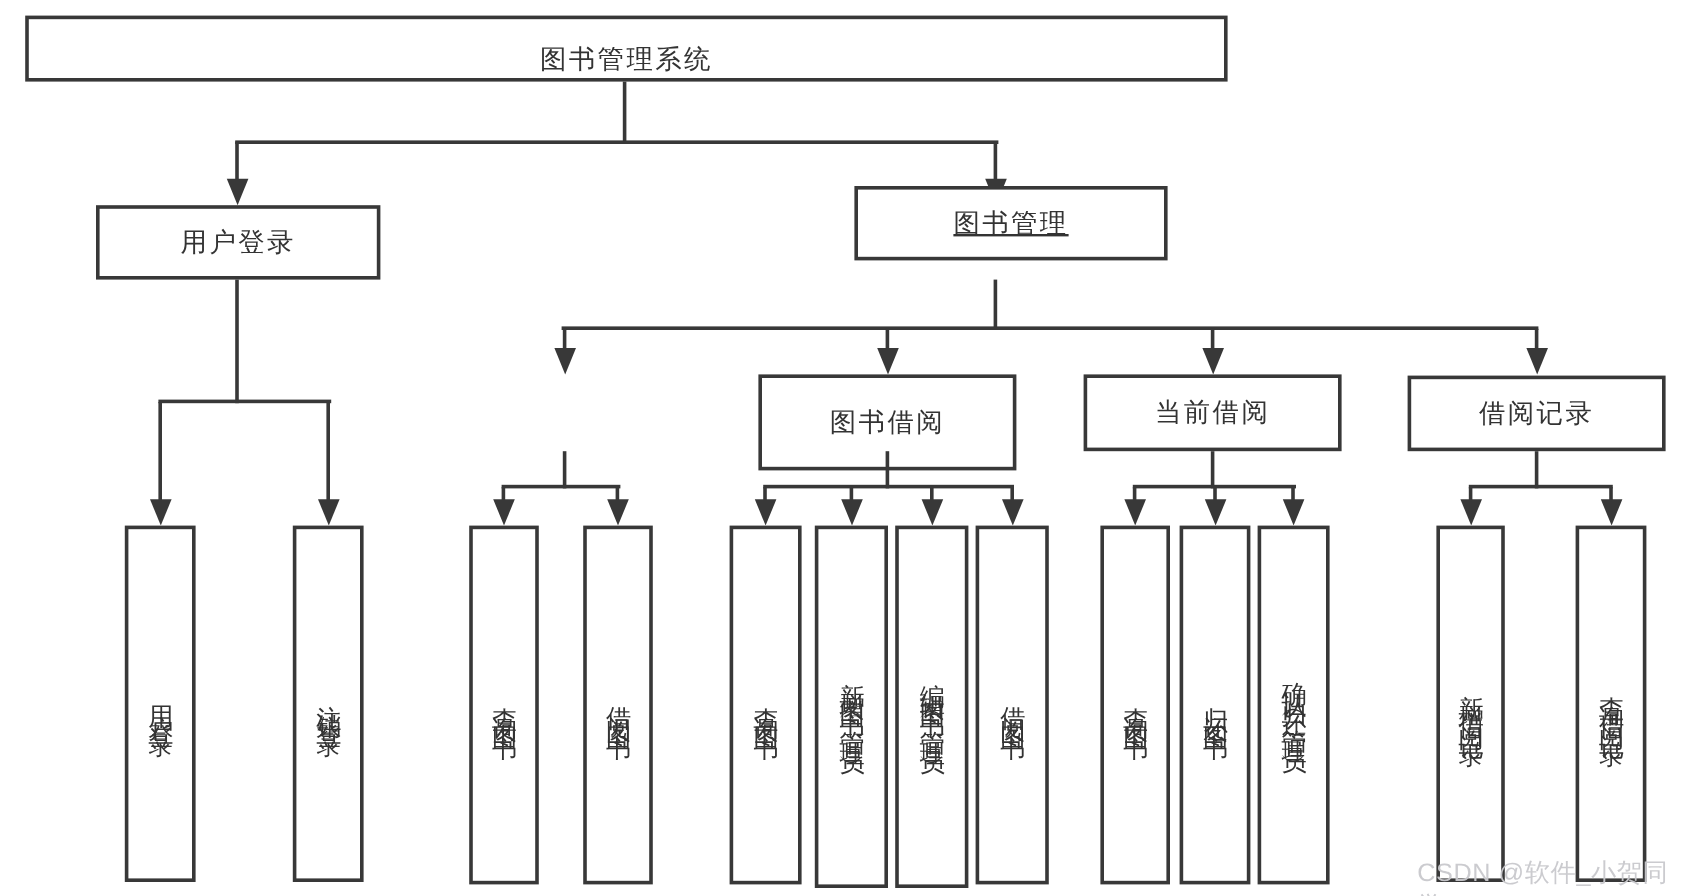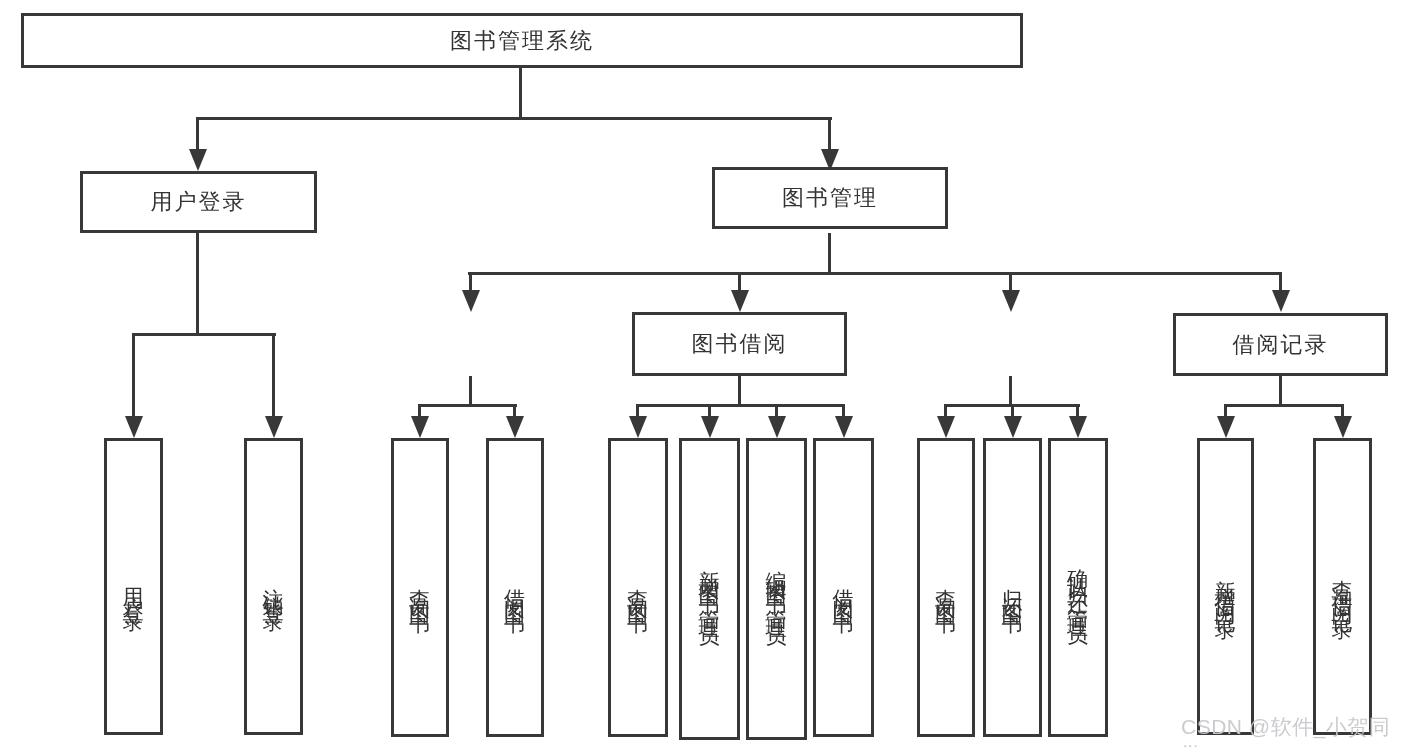--- a/index.html
+++ b/index.html
@@ -28,35 +28,35 @@
   .watermark{
     position:absolute;left:1181px;top:713px;z-index:5;
     font-size:21px;letter-spacing:0.5px;color:#c9c9cd;opacity:0.95;
   }
 </style>
 </head>
 <body>
 
 <div class="canvas">
 
-  <div class="box" style="left:21px;top:13px;width:1002px;height:55px;">
+  <div class="box" style="left:21px;top:13px;width:1002px;height:55px;align-items:flex-end;">
     <span>图书管理系统</span>
   </div>
 
   <div class="vline" style="left:519px;top:68px;height:50px;"></div>
   <div class="hline" style="left:196px;top:117px;width:636px;"></div>
   <div class="vline" style="left:196px;top:118px;height:34px;"></div>
   <div class="arrow" style="left:189px;top:149px;"></div>
   <div class="vline" style="left:828px;top:118px;height:34px;"></div>
   <div class="arrow" style="left:821px;top:149px;"></div>
 
   <div class="box" style="left:80px;top:171px;width:237px;height:62px;">
     <span>用户登录</span>
   </div>
-  <div class="box" style="left:712px;top:167px;width:236px;height:62px;">
+  <div class="box" style="left:712px;top:155px;width:261px;height:62px;text-decoration:underline;">
     <span>图书管理</span>
   </div>
 
   <div class="vline" style="left:196px;top:233px;height:103px;"></div>
   <div class="hline" style="left:132px;top:333px;width:144px;"></div>
   <div class="vline" style="left:132px;top:335px;height:83px;"></div>
   <div class="arrow" style="left:125px;top:416px;"></div>
   <div class="vline" style="left:272px;top:335px;height:83px;"></div>
   <div class="arrow" style="left:265px;top:416px;"></div>
 
@@ -64,22 +64,25 @@
   <div class="hline" style="left:468px;top:272px;width:814px;"></div>
   <div class="vline" style="left:469px;top:274px;height:20px;"></div>
   <div class="arrow" style="left:462px;top:290px;"></div>
   <div class="vline" style="left:738px;top:274px;height:20px;"></div>
   <div class="arrow" style="left:731px;top:290px;"></div>
   <div class="vline" style="left:1009px;top:274px;height:20px;"></div>
   <div class="arrow" style="left:1002px;top:290px;"></div>
   <div class="vline" style="left:1279px;top:274px;height:20px;"></div>
   <div class="arrow" style="left:1272px;top:290px;"></div>
 
-  <div class="box" style="left:632px;top:312px;width:215px;height:64px;">
+  <div class="box" style="left:632px;top:312px;width:215px;height:80px;">
     <span>图书借阅</span>
+  </div>
+  <div class="box" style="left:903px;top:312px;width:215px;height:64px;">
+    <span>当前借阅</span>
   </div>
   <div class="box" style="left:1173px;top:313px;width:215px;height:63px;">
     <span>借阅记录</span>
   </div>
 
   <div class="vline" style="left:469px;top:376px;height:31px;"></div>
   <div class="hline" style="left:418px;top:404px;width:99px;"></div>
   <div class="vline" style="left:418px;top:406px;height:12px;"></div>
   <div class="arrow" style="left:411px;top:416px;"></div>
   <div class="vline" style="left:513px;top:406px;height:12px;"></div>

